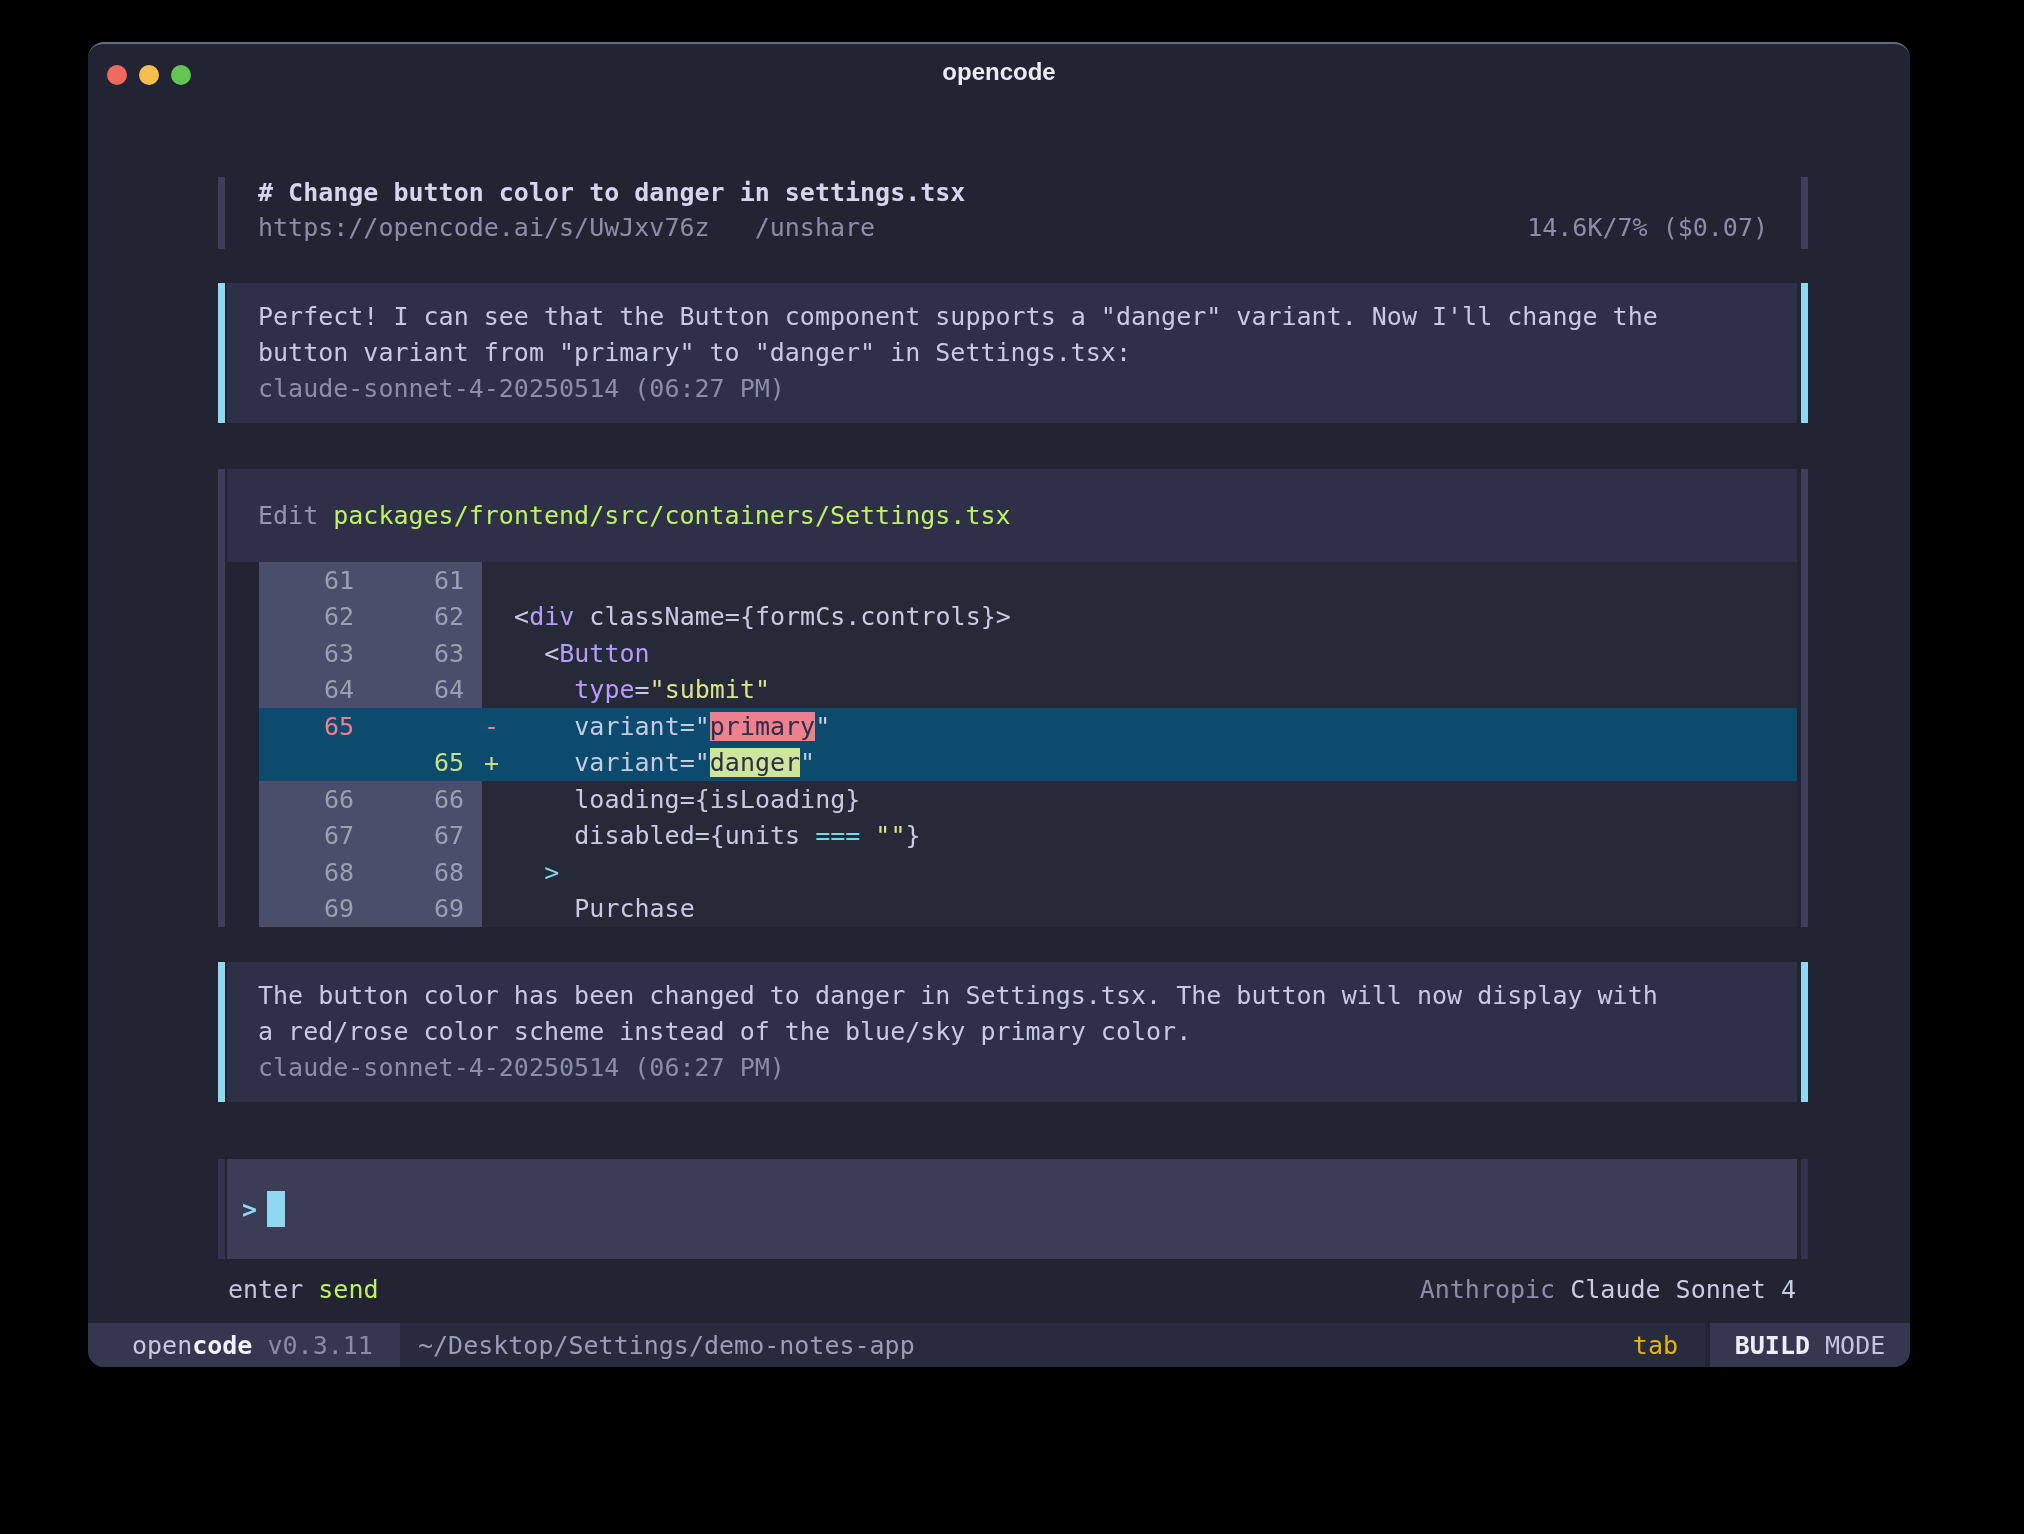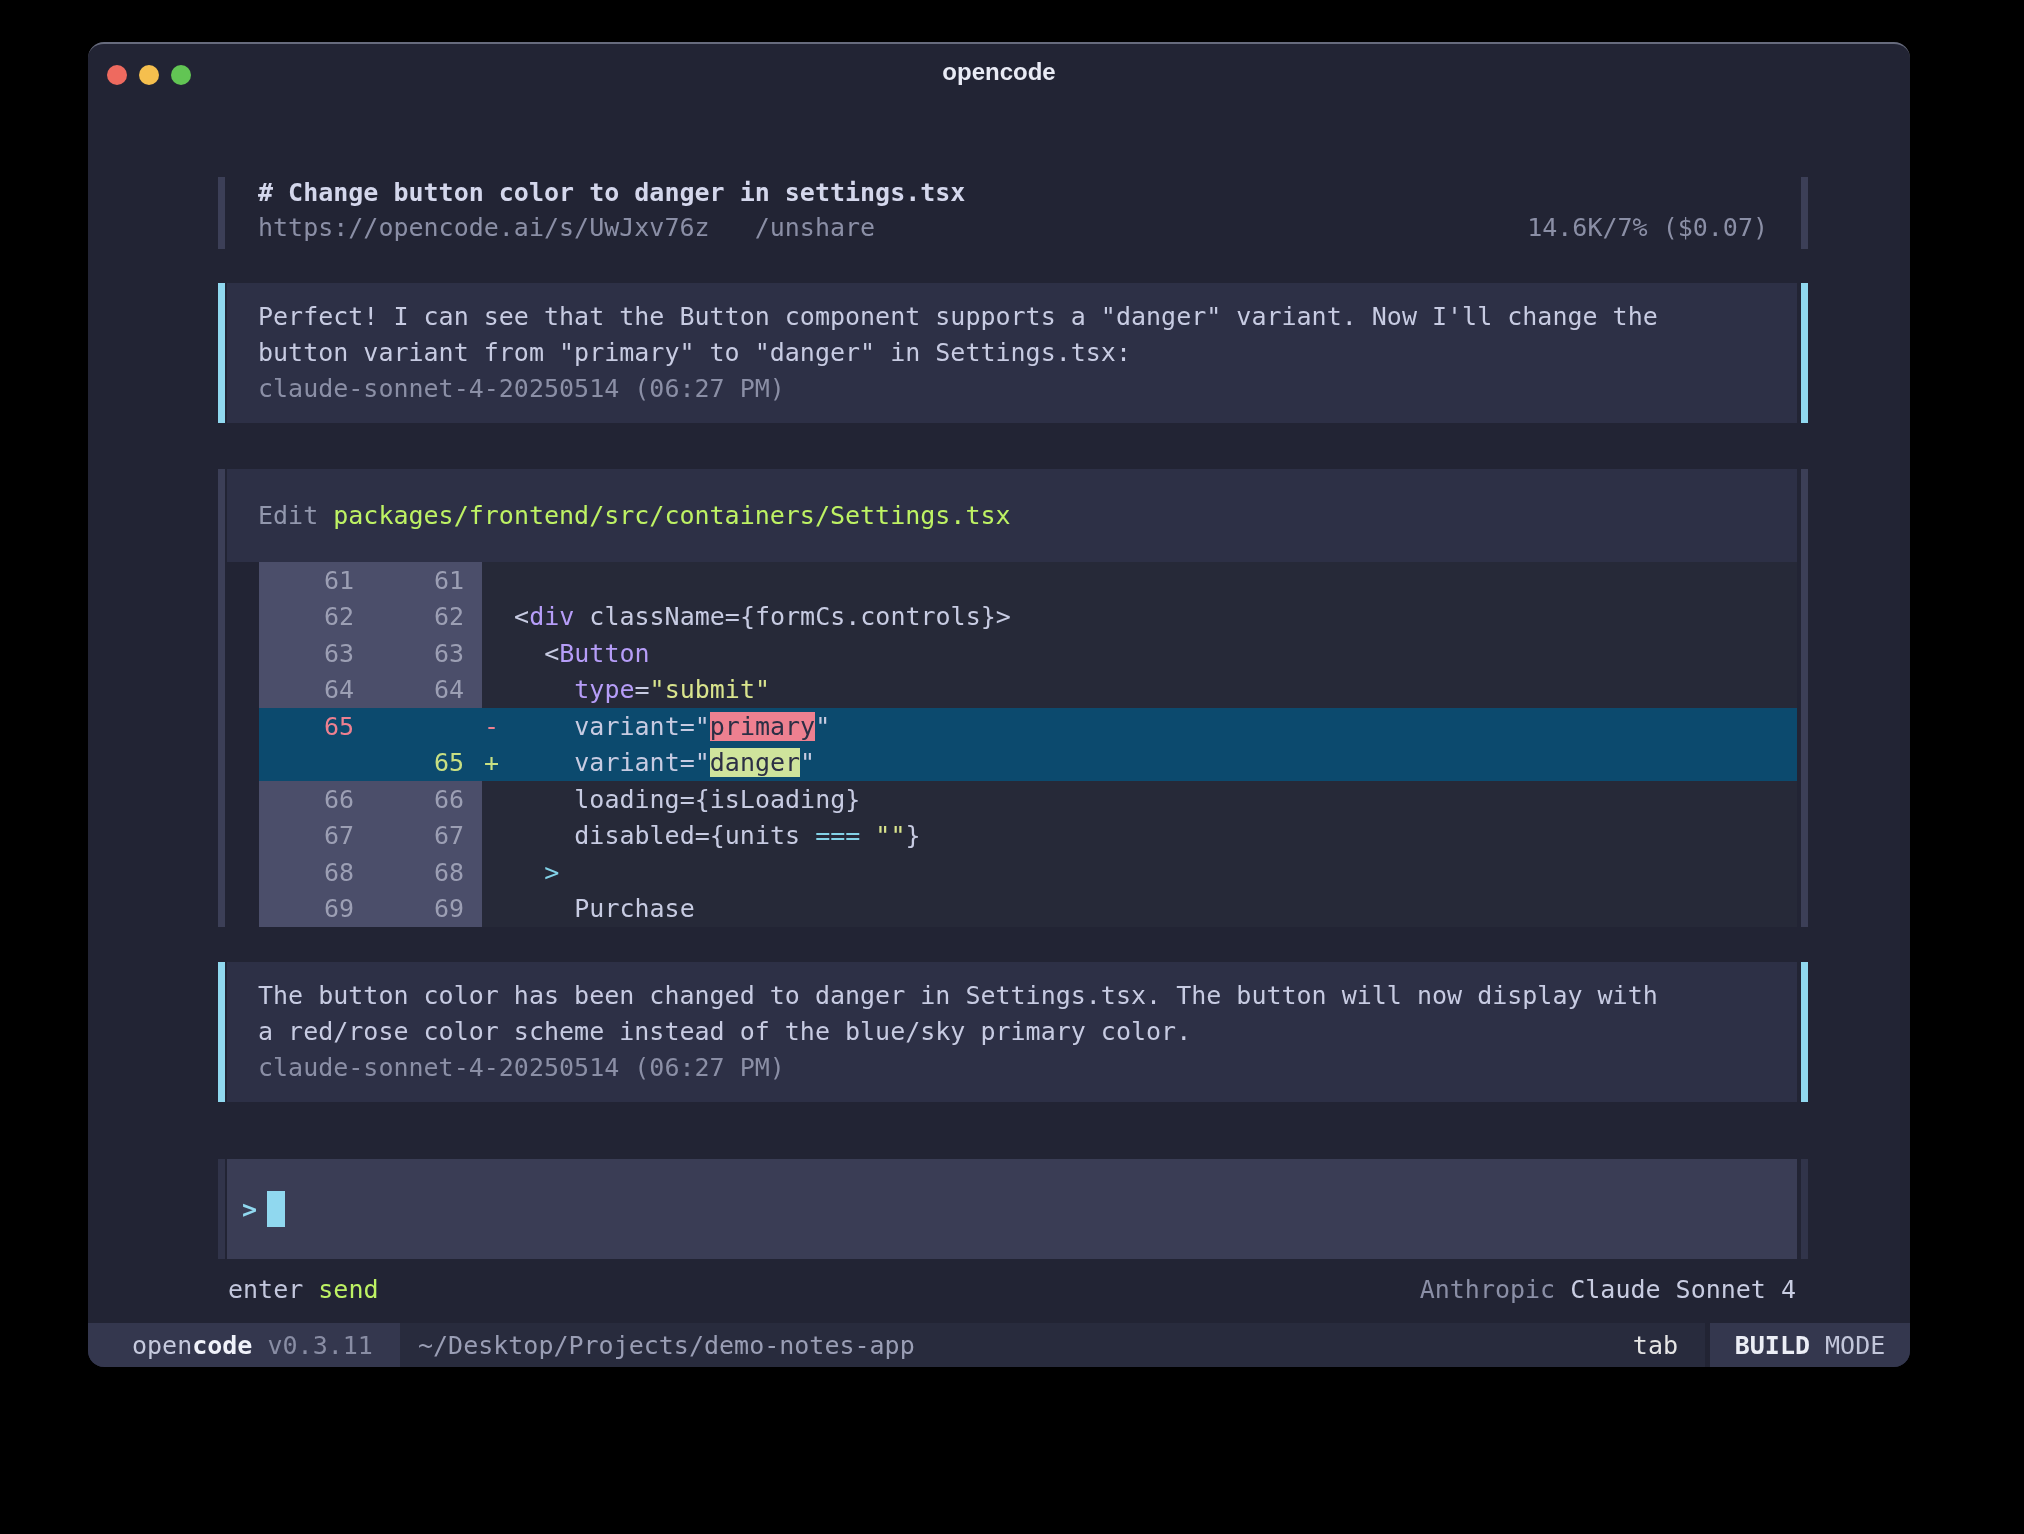--- a/index.html
+++ b/index.html
@@ -79,21 +79,21 @@
 
   
   .statusbar { position:absolute; left:0; right:0; bottom:0; height:44px; background:#282b3d;
     border-radius:0 0 16px 16px; display:flex; align-items:stretch; overflow:hidden; }
   .sb-app { width:312px; background:#34374e; display:flex; align-items:center;
     padding-left:44px; white-space:pre; border-radius:0 0 0 16px; flex:none; }
   .sb-app .open { color:#c6cade; } .sb-app .code { color:#f0f2fa; font-weight:700; }
   .sb-app .ver { color:#898da4; }
   .sb-path { display:flex; align-items:center; margin-left:18px; color:#9a9eb5; white-space:pre; }
   .sb-spacer { flex:1; }
-  .sb-tab { display:flex; align-items:center; color:#e5e5e5; margin-right:27px; }
+  .sb-tab { display:flex; align-items:center; color:#eab308; margin-right:27px; }
   .vdiv { width:5px; background:#222434; flex:none; }
   .sb-mode { width:200px; background:#34374e; display:flex; align-items:center; justify-content:center;
     white-space:pre; border-radius:0 0 16px 0; flex:none; }
   .sb-mode .b { color:#eceef6; font-weight:700; } .sb-mode .m { color:#c2c6da; }
 </style>
 </head>
 <body>
 
 <div class="window">
   <div class="titlebar">
@@ -222,19 +222,19 @@
     </div>
   </div>
 
   <div class="block" id="hints">
     <div class="hint-left"><span class="k">enter</span><span class="a"> send</span></div>
     <div class="hint-right"><span class="prov">Anthropic</span><span class="model"> Claude Sonnet 4</span></div>
   </div>
 
   <div class="statusbar">
     <div class="sb-app"><span class="open">open</span><span class="code">code</span><span class="ver"> v0.3.11</span></div>
-    <div class="sb-path">~/Desktop/Projects/demo-notes-app</div>
+    <div class="sb-path">~/Desktop/Settings/demo-notes-app</div>
     <div class="sb-spacer"></div>
     <div class="sb-tab">tab</div>
     <div class="vdiv"></div>
     <div class="sb-mode"><span class="b">BUILD</span><span class="m"> MODE</span></div>
   </div>
 </div>
 
 </body></html>

